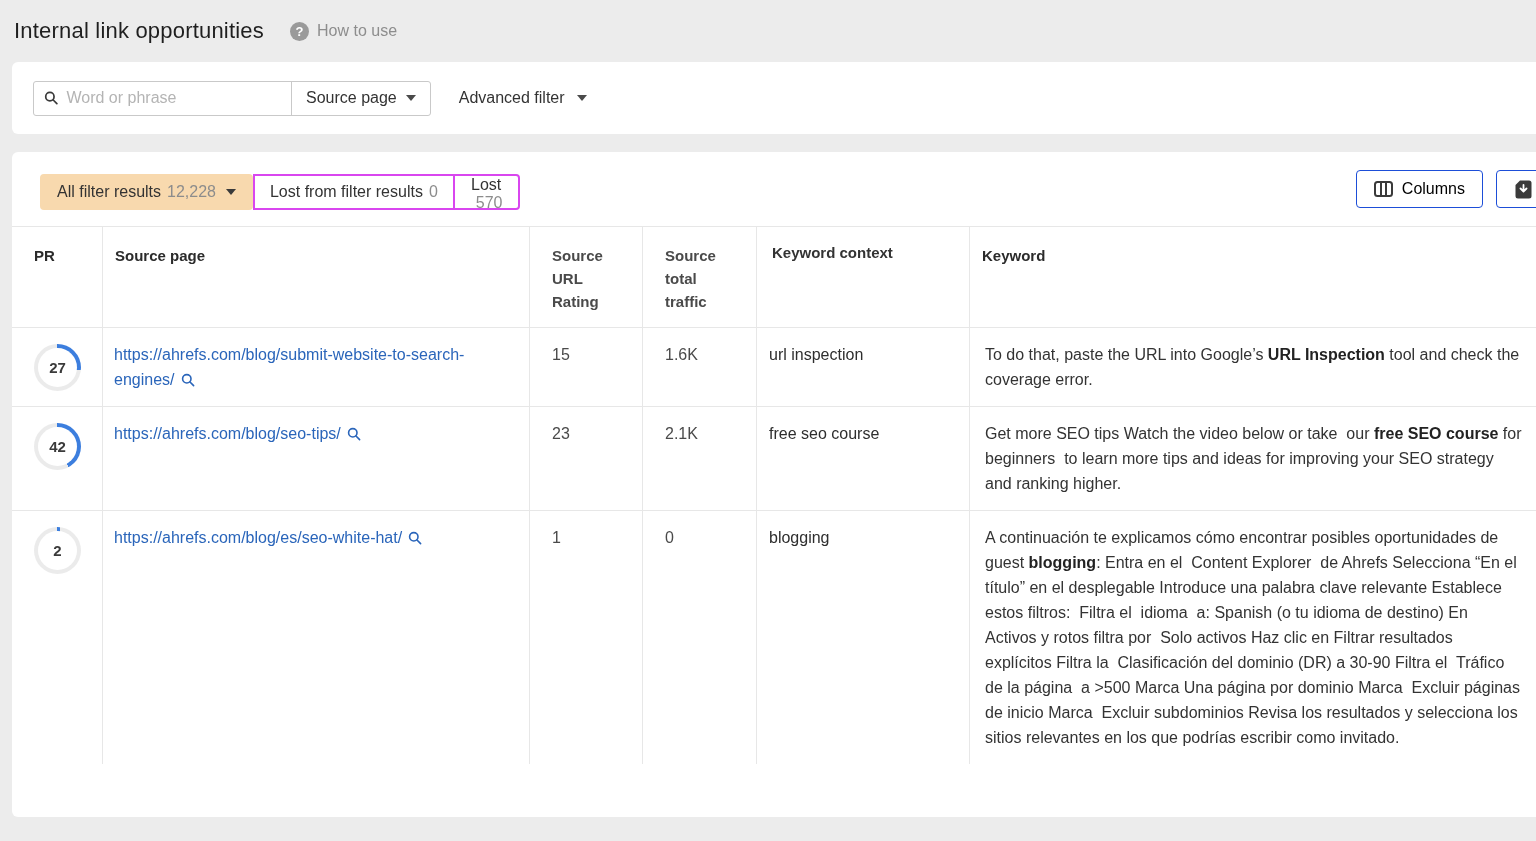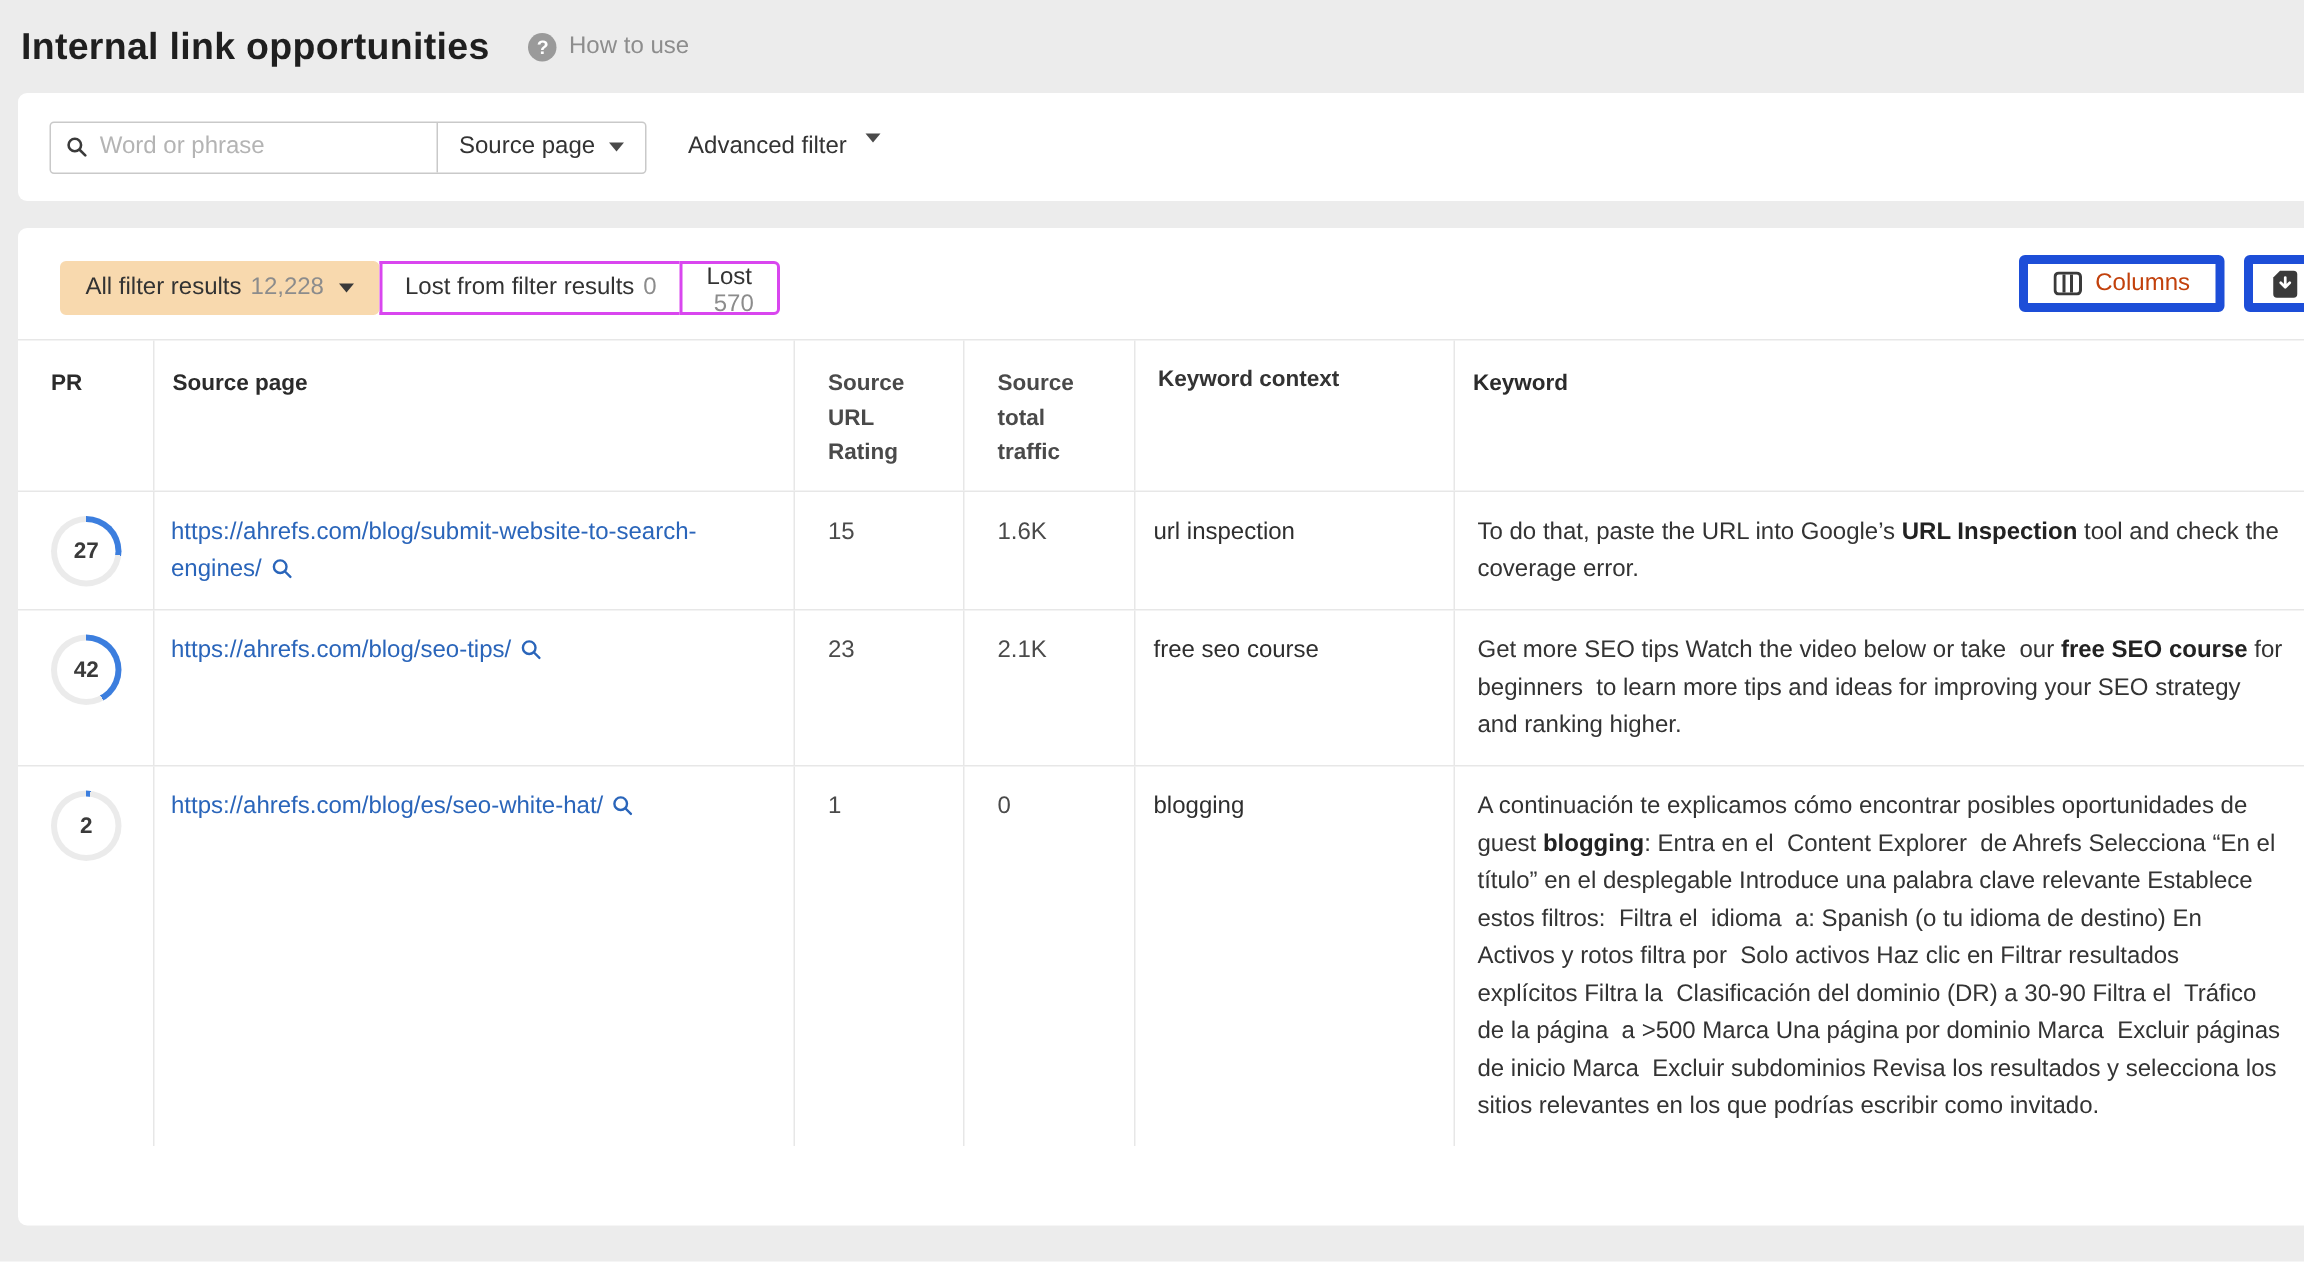--- a/index.html
+++ b/index.html
@@ -9,21 +9,21 @@
     background:#ececec;
     color:#2e2e2e;
     font-size:16px;
   }
   
   .page-header {
     height:62px;
     display:flex; align-items:center;
     padding:0 14px;
   }
-  .page-title { font-size:25px; font-weight:bold; color:#1f1f1f; letter-spacing:.2px; }
+  .page-title { font-size:22px; font-weight:normal; color:#1f1f1f; letter-spacing:.2px; }
   .howto { display:flex; align-items:center; margin-left:26px; color:#8d8d8d; cursor:pointer; }
   .howto .q-circle {
     width:19px; height:19px; border-radius:50%;
     background:#9a9a9a; color:#fff; font-size:13px; font-weight:bold;
     display:flex; align-items:center; justify-content:center; margin-right:8px;
   }
   
   .panel {
     background:#fff;
     margin-left:12px;
@@ -60,21 +60,21 @@
     display:flex; align-items:center;
     border-left:1px solid #c9c9c9;
     padding:0 14px; cursor:pointer; color:#333;
   }
   .caret {
     display:inline-block; width:0; height:0;
     border-left:5px solid transparent; border-right:5px solid transparent;
     border-top:6px solid #4a4a4a; margin-left:9px;
   }
   .adv-filter {
-    display:flex; 
+    display:flex; align-items:center;
     margin-left:28px; color:#333; cursor:pointer;
   }
   .adv-filter .caret { margin-left:12px; }
   
   .tabbar {
     display:flex; align-items:center;
     padding:22px 0 16px 28px;
     position:relative;
   }
   .tab {
@@ -91,22 +91,22 @@
   }
   .tab.active .caret { border-top-color:#3a3a3a; margin-left:10px; }
   .tab.mid { border-radius:0; border-right:none; }
   .tab.last { border-radius:0 4px 4px 0;flex-direction:column; }
   .actions {
     position:absolute; right:-14px; top:18px;
     display:flex; align-items:center; gap:13px;
   }
   .btn {
     display:flex; align-items:center; justify-content:center;
-    height:38px; border:6px solid #1d4ed8; border-radius:4px;
-    background:#fff; cursor:pointer; color:#c2410c; font-size:16px;
+    height:38px; border:1px solid #1d4ed8; border-radius:4px;
+    background:#fff; cursor:pointer; color:#000000; font-size:16px;
   }
   .columns-btn { padding:0 17px; }
   .columns-btn svg { margin-right:9px; }
   .export-btn { width:54px; }
   
   .table { border-top:1px solid #e7e7e7; }
   .trow {
     display:grid;
     grid-template-columns:91px 427px 113px 114px 213px minmax(0,1fr);
     border-bottom:1px solid #e7e7e7;

